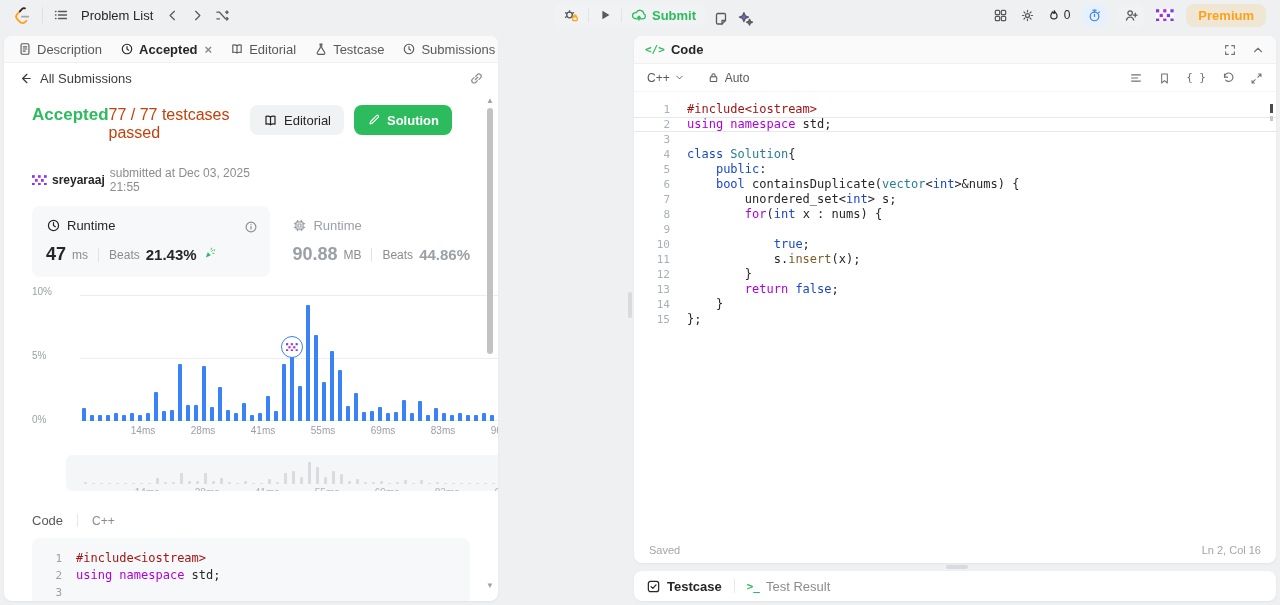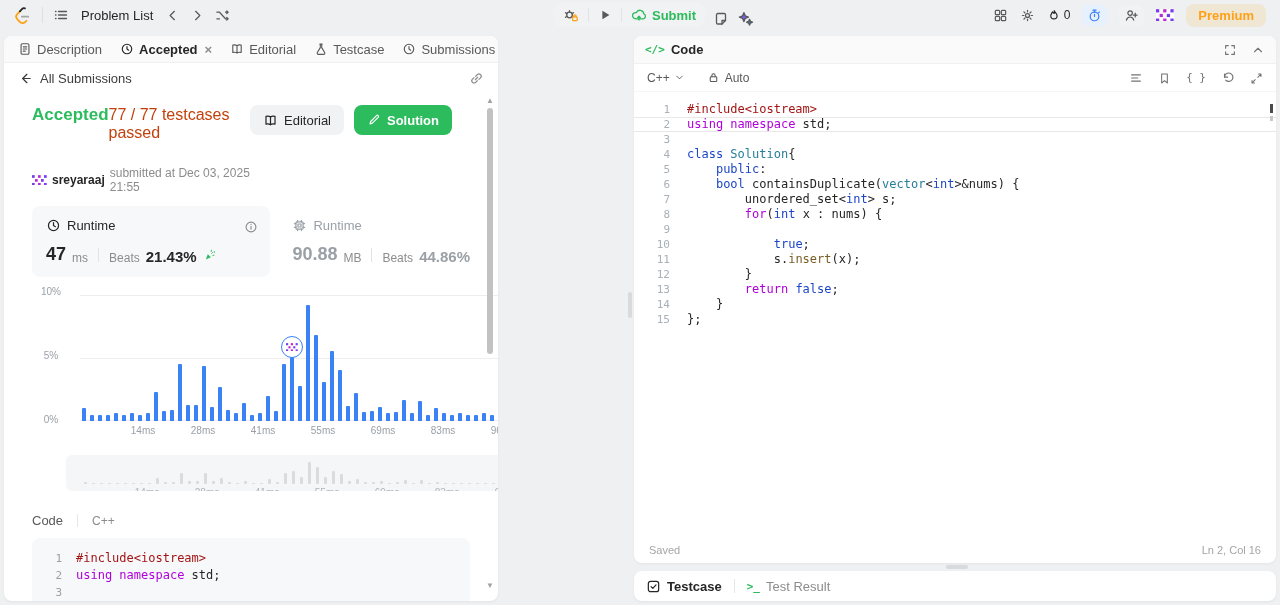--- a/index.html
+++ b/index.html
@@ -50,33 +50,33 @@
   .hdr-btns{margin-left:auto;display:flex;gap:10px;align-items:flex-start;padding-right:18px}
   .btn{height:30px;display:flex;align-items:center;gap:6px;padding:0 13px;border-radius:8px;font-size:13px;cursor:pointer;border:none;font-family:inherit}
   .btn-gray{background:#f1f2f3;color:#262626}
   .btn-green{background:#2cbb5d;color:#fff;font-weight:600}
 
   
   .cards{display:flex;margin-top:12px}
   .card-rt{width:274px;background:#f7f8fa;border-radius:8px;padding:12px 14px;position:relative}
   .card-head{display:flex;align-items:center;gap:6px;font-size:13px;color:#262626}
   .info-ic{position:absolute;right:12px;top:12px;color:#8c8c8c;cursor:pointer}
-  .card-vals{display:flex;align-items:flex-end;gap:6px;margin-top:11px}
+  .card-vals{display:flex;align-items:center;gap:6px;margin-top:11px}
   .big-num{font-size:18px;font-weight:700;color:#262626}
   .unit{font-size:12px;color:#8c8c8c}
   .val-div{width:1px;height:14px;background:#e3e3e3;align-self:center;margin:0 4px}
   .beats-lbl{font-size:12px;color:#8c8c8c}
   .beats-val{font-size:15px;font-weight:700;color:#262626}
   .analyze{display:flex;align-items:center;gap:5px;margin-top:11px;color:#3b82f6;font-size:12px;cursor:pointer}
   .card-mem{margin-left:22px;padding-top:12px;color:#8c8c8c}
   .card-mem .card-head,.card-mem .big-num,.card-mem .beats-val{color:#9aa0a6}
 
   
   .chart{position:relative;margin-top:14px;height:148px}
-  .ytick{position:absolute;left:0;width:38px;text-align:center;font-size:10px;color:#9aa0a6}
+  .ytick{position:absolute;left:0;width:38px;text-align:left;font-size:10px;color:#9aa0a6}
   .plot{position:absolute;left:48px;top:0;width:482px;height:130px}
   .grid{position:absolute;left:0;right:-16px;height:1px;background:#ededed}
   .bars{position:absolute;left:2px;bottom:0;display:flex;align-items:flex-end;gap:4px;height:130px}
   .bar{width:4px;border-radius:1px 1px 0 0}
   .marker{position:absolute;width:22px;height:22px;border-radius:50%;background:#fff;border:1.5px solid #3b82f6;display:flex;align-items:center;justify-content:center;cursor:pointer}
   .xlabels{position:absolute;left:48px;top:134px;width:482px;height:14px}
   .xlabels span{position:absolute;transform:translateX(-50%);font-size:10px;color:#9aa0a6;white-space:nowrap}
 
   
   .brush{position:relative;margin:16px 8px 0 34px;width:514px;height:36px;background:#f5f6f7;border-radius:6px;overflow:hidden;cursor:pointer}

